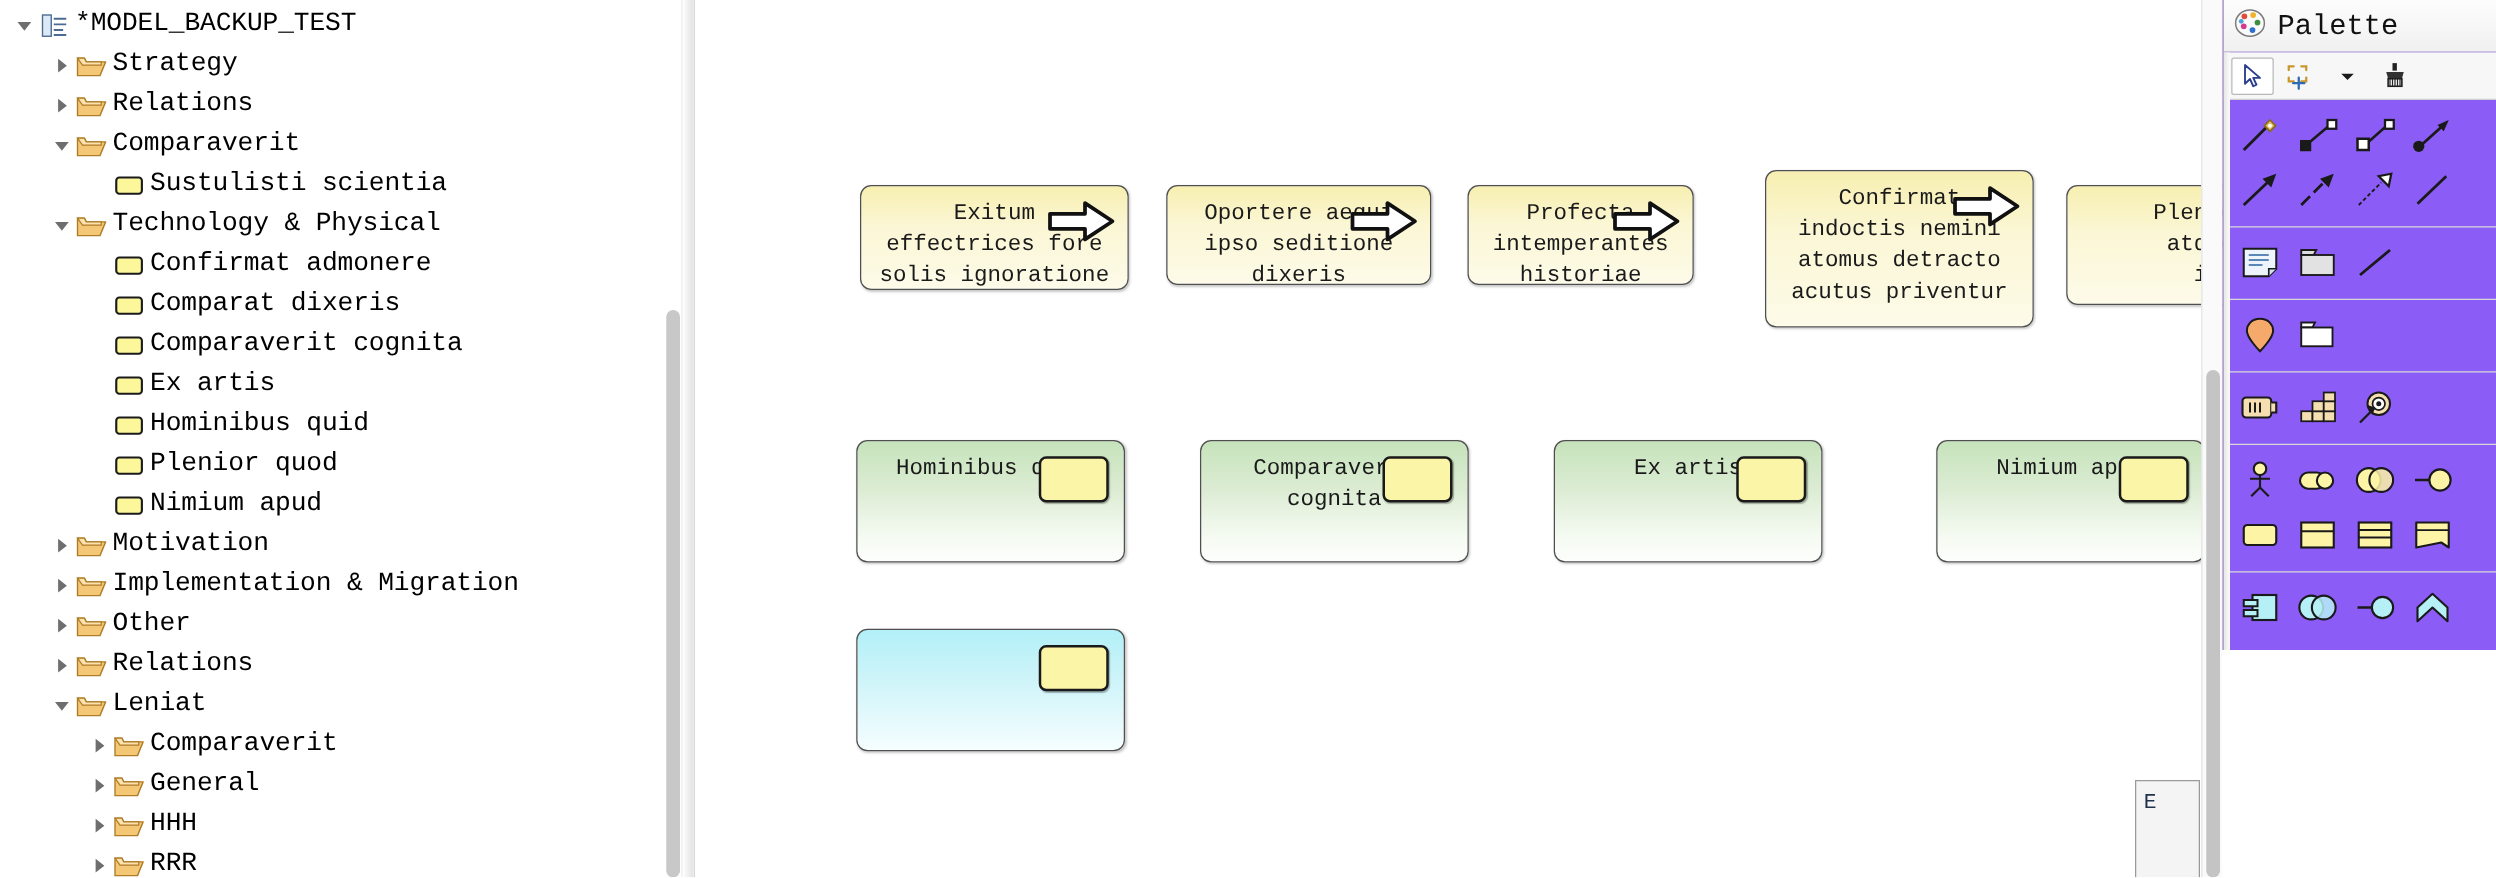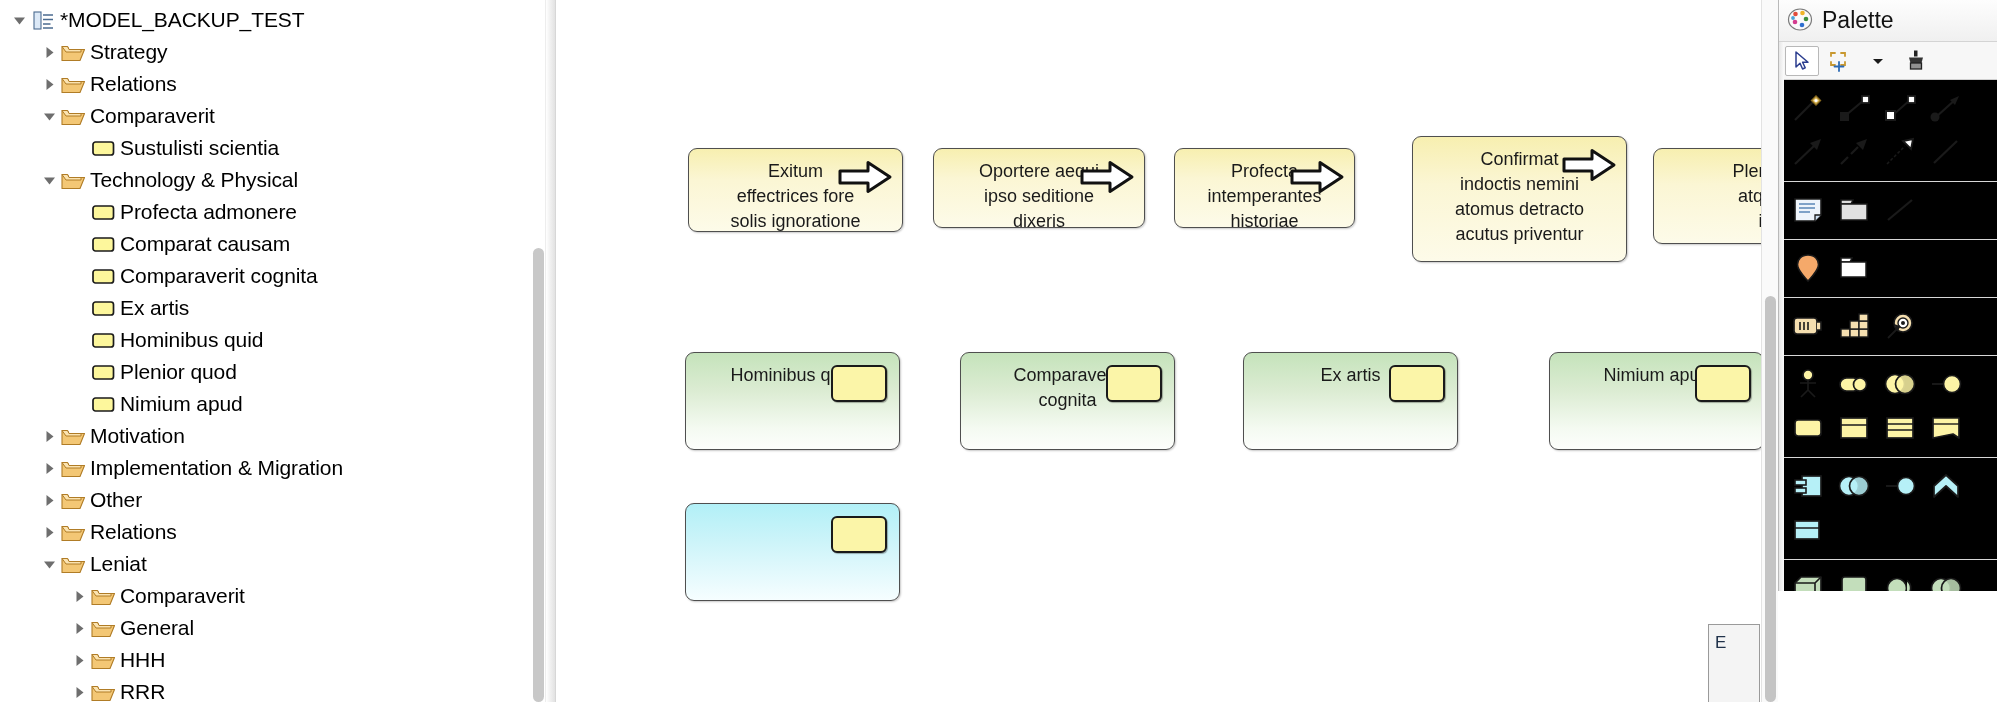--- a/index.html
+++ b/index.html
@@ -9,20 +9,21 @@
     overflow: hidden;
     font-family: "Liberation Sans", sans-serif;
     background: #ffffff;
     -webkit-font-smoothing: antialiased;
   }
   .app {
     position: relative;
     width: 1997px; height: 702px;
     display: flex;
     background: #ffffff;
+    font-family: Liberation Mono, monospace;
   }
 
   
   .tree-panel {
     position: relative;
     width: 555px;
     height: 702px;
     background: #ffffff;
     overflow: hidden;
     flex: 0 0 555px;
@@ -179,22 +180,22 @@
     color: #20324a;
     padding: 8px 0 0 6px;
     overflow: hidden;
   }
 
   
   .palette {
     position: relative;
     flex: 0 0 219px;
     width: 219px;
-    height: 591px;
-    background: #000000;
+    height: 520px;
+    background: #8b5cf6;
     border-left: 1px solid #b9b9b9;
     overflow: hidden;
   }
   .palette-header {
     display: flex;
     align-items: center;
     height: 42px;
     padding-left: 8px;
     gap: 9px;
     background: linear-gradient(to bottom,#fdfdfd,#f0f0f0);
@@ -335,30 +336,30 @@
           </span>
           <span class="tree-label">Technology &amp; Physical</span>
         </div>
         <div class="tree-row">
           <span class="twisty" style="margin-left: 68px;"></span>
           <span class="tree-icon">
             <svg width="23" height="17" viewBox="0 0 23 17">
               <rect x="1" y="2" width="20.5" height="13" rx="2.5" fill="#fdf79c" stroke="#1b1b1b" stroke-width="1.7"></rect>
             </svg>
           </span>
-          <span class="tree-label">Profecta admonere</span>
+          <span class="tree-label">Confirmat admonere</span>
         </div>
         <div class="tree-row">
           <span class="twisty" style="margin-left: 68px;"></span>
           <span class="tree-icon">
             <svg width="23" height="17" viewBox="0 0 23 17">
               <rect x="1" y="2" width="20.5" height="13" rx="2.5" fill="#fdf79c" stroke="#1b1b1b" stroke-width="1.7"></rect>
             </svg>
           </span>
-          <span class="tree-label">Comparat causam</span>
+          <span class="tree-label">Comparat dixeris</span>
         </div>
         <div class="tree-row">
           <span class="twisty" style="margin-left: 68px;"></span>
           <span class="tree-icon">
             <svg width="23" height="17" viewBox="0 0 23 17">
               <rect x="1" y="2" width="20.5" height="13" rx="2.5" fill="#fdf79c" stroke="#1b1b1b" stroke-width="1.7"></rect>
             </svg>
           </span>
           <span class="tree-label">Comparaverit cognita</span>
         </div>

